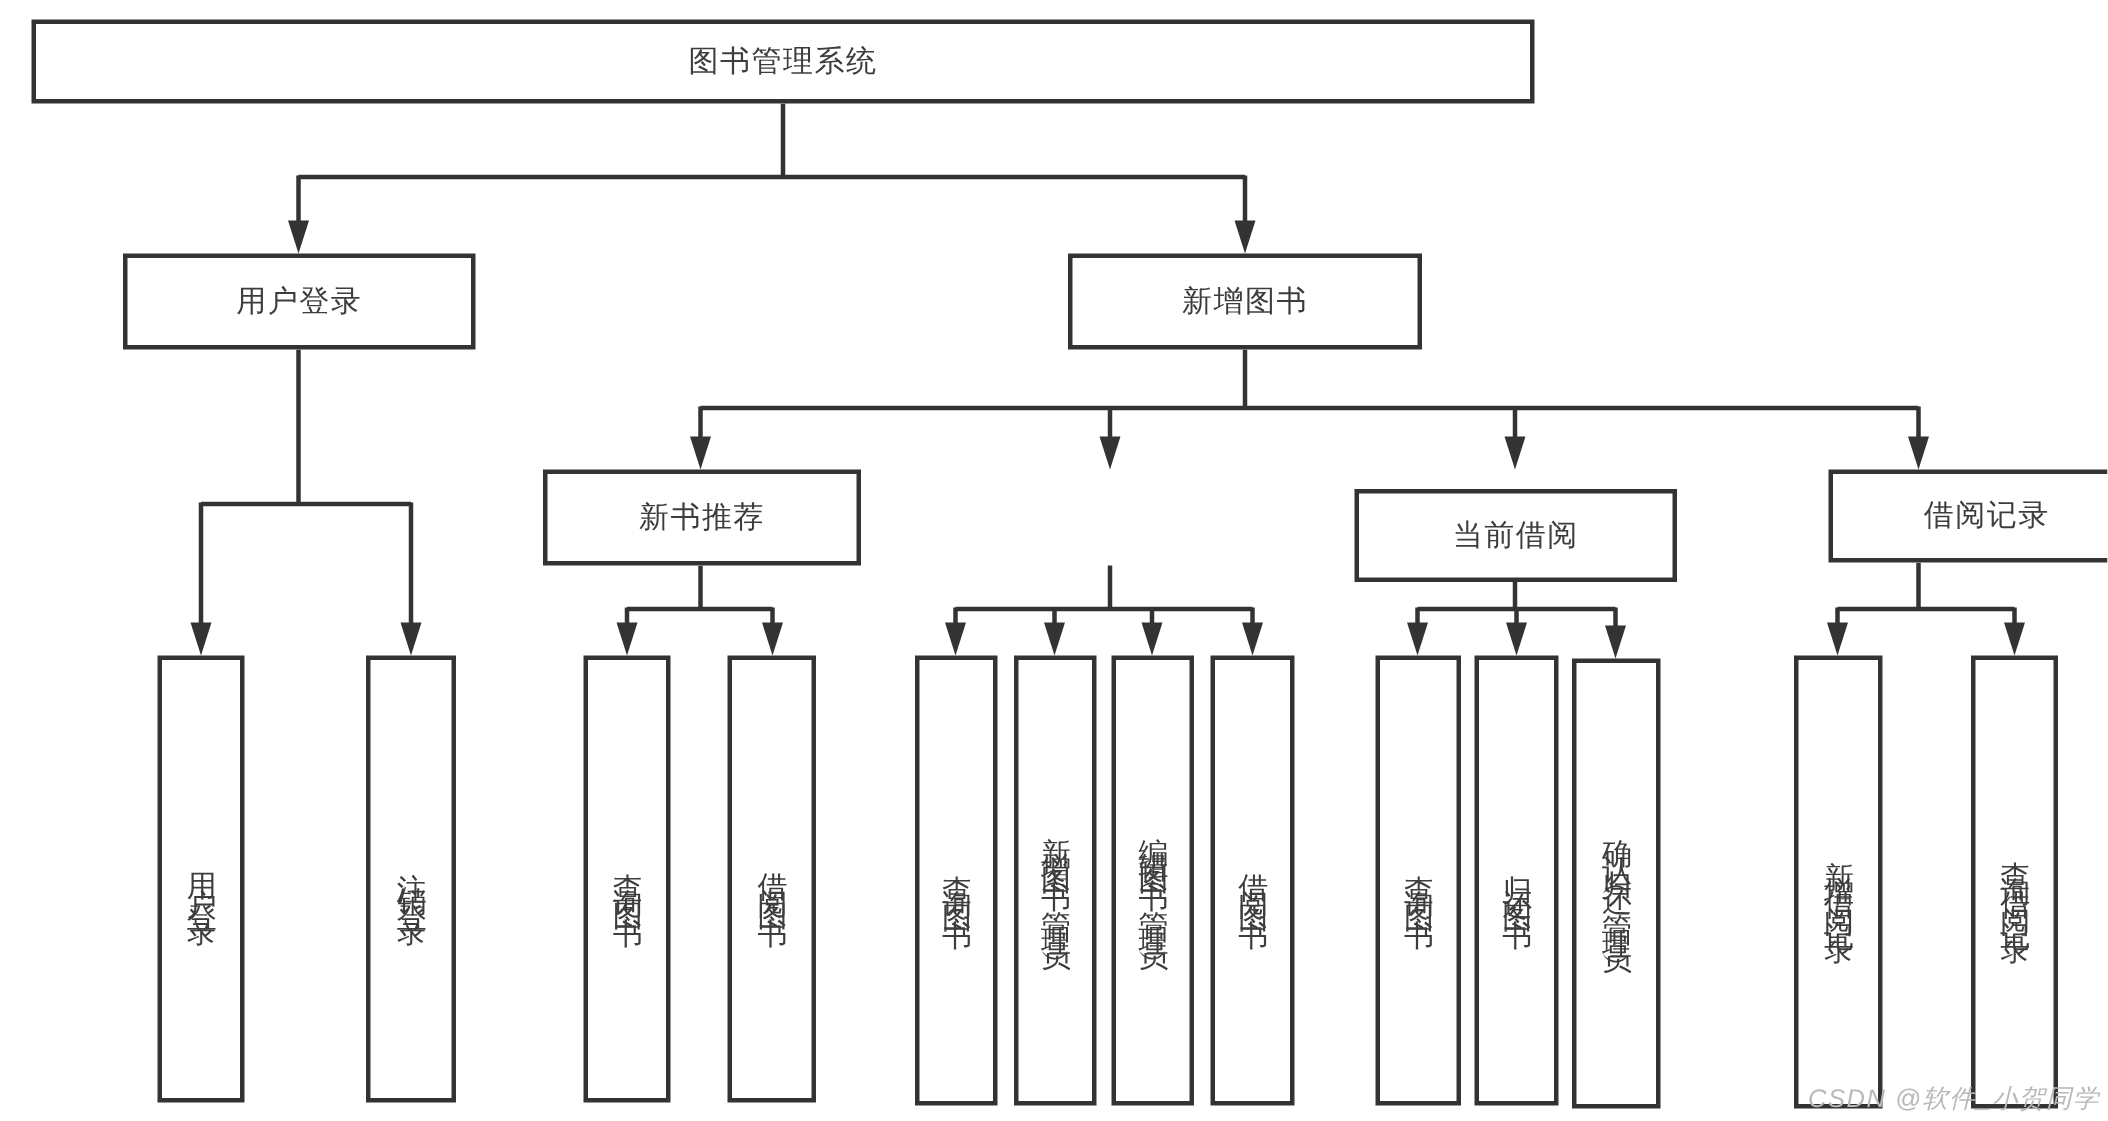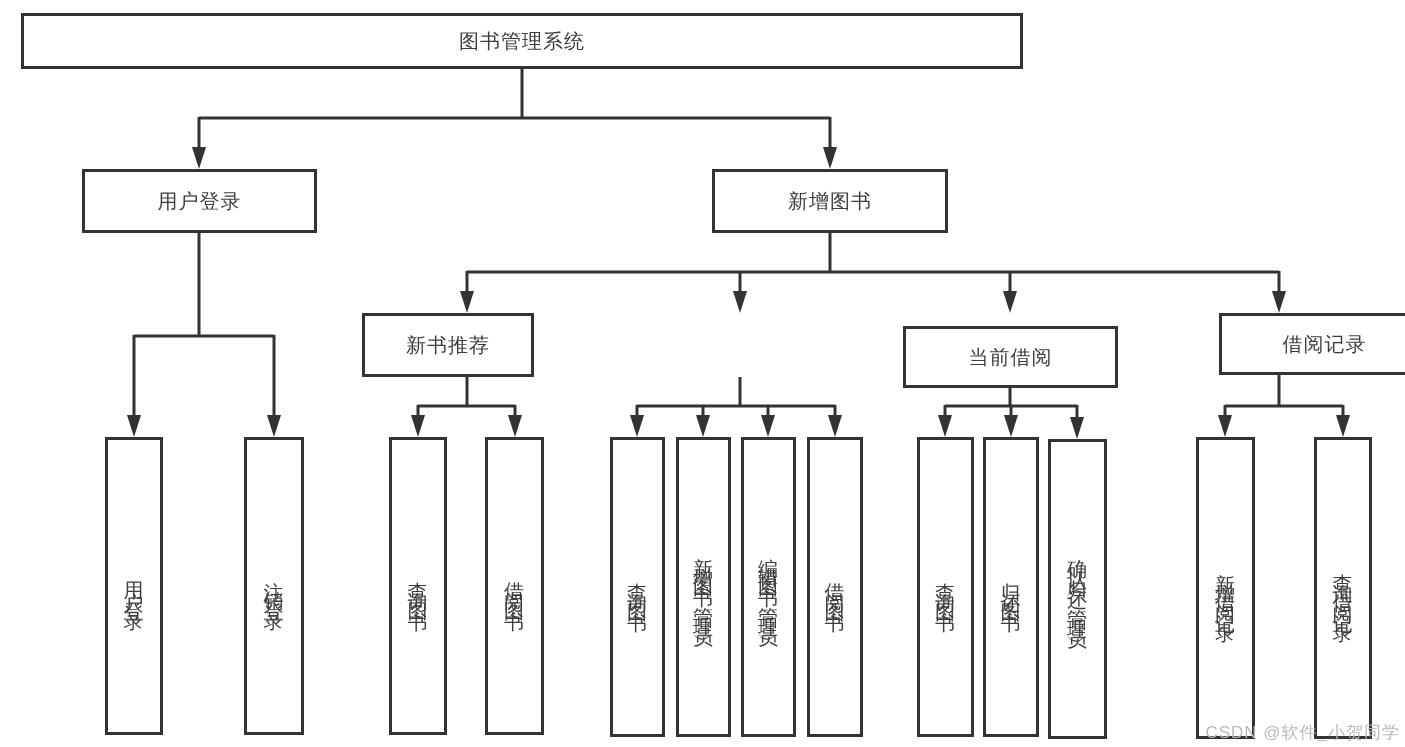--- a/index.html
+++ b/index.html
@@ -42,20 +42,21 @@
   }
   .watermark {
     position: absolute;
     right: 5px;
     bottom: 3px;
     font-size: 17px;
     color: #b9b9b9;
     letter-spacing: 1px;
     white-space: nowrap;
     z-index: 5;
+    font-style: italic;
   }
 </style>
 </head>
 <body>
 
 <div class="canvas">
 
   <svg class="connectors" viewBox="0 0 1405 747" xmlns="http://www.w3.org/2000/svg">
     <g stroke="#333333" stroke-width="3" fill="none">
       <path d="M522,69 V118"></path>
@@ -143,21 +144,21 @@
       <polygon points="1218,415 1232,415 1225,437"></polygon>
       <polygon points="1336,415 1350,415 1343,437"></polygon>
     </g>
   </svg>
 
   <div class="node h-label" style="left:21px;top:13px;width:1002px;height:56px">图书管理系统</div>
 
   <div class="node h-label" style="left:82px;top:169px;width:235px;height:64px">用户登录</div>
   <div class="node h-label" style="left:712px;top:169px;width:236px;height:64px">新增图书</div>
 
-  <div class="node h-label" style="left:362px;top:313px;width:172px;height:64px">新书推荐</div>
+  <div class="node h-label" style="left:362px;top:313px;width:212px;height:64px">新书推荐</div>
   <div class="node h-label" style="left:903px;top:326px;width:215px;height:62px">当前借阅</div>
   <div class="node h-label" style="left:1219px;top:313px;width:211px;height:62px">借阅记录</div>
 
   <div class="node leaf" style="left:105px;top:437px;width:58px;height:298px">用户登录</div>
   <div class="node leaf" style="left:244px;top:437px;width:60px;height:298px">注销登录</div>
 
   <div class="node leaf" style="left:389px;top:437px;width:58px;height:298px">查询图书</div>
   <div class="node leaf" style="left:485px;top:437px;width:59px;height:298px">借阅图书</div>
 
   <div class="node leaf" style="left:610px;top:437px;width:55px;height:300px">查询图书</div>

